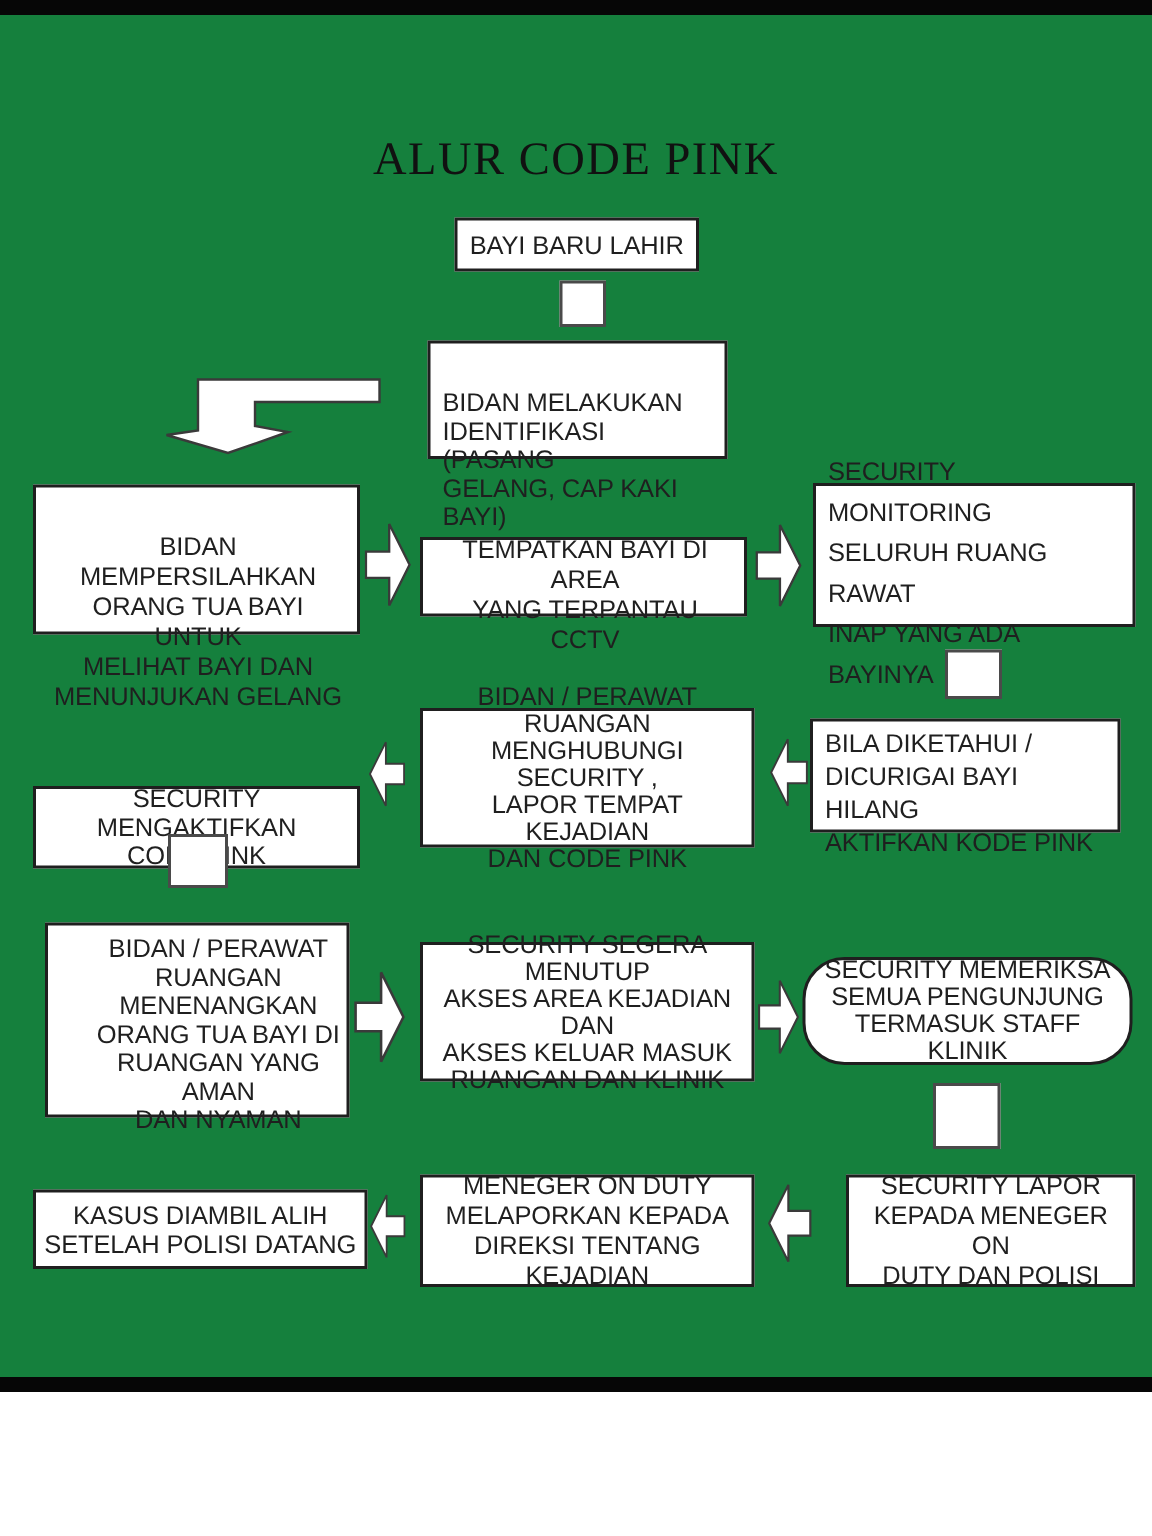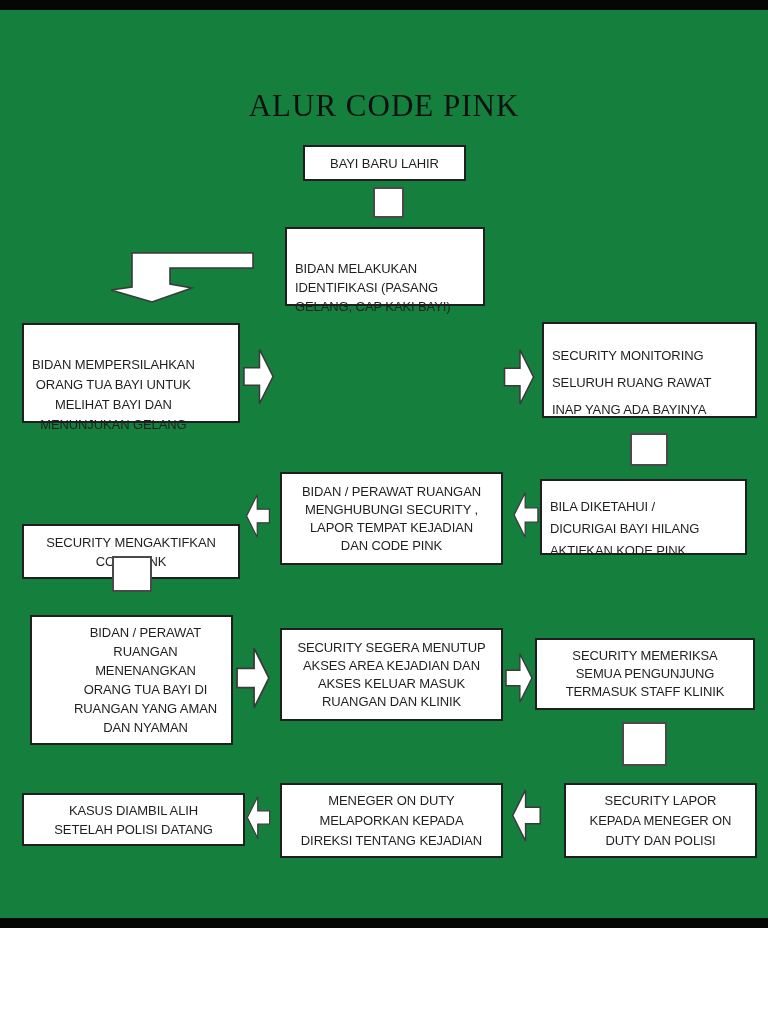--- a/index.html
+++ b/index.html
@@ -6,21 +6,21 @@
   .page{position:relative;width:768px;height:928px;background:#15803d;overflow:hidden;
         font-family:"Liberation Sans",sans-serif;color:#1f1f1f;}
   .bar{position:absolute;left:0;width:768px;background:#060606;}
   .bar.top{top:0;height:10px;}
   .bar.bottom{bottom:0;height:10px;}
   .title{position:absolute;top:88px;left:0;width:768px;text-align:center;
          font-family:"Liberation Serif",serif;font-size:31px;font-weight:400;
          letter-spacing:1px;color:#111;}
   .node{position:absolute;border:2px solid #1f1f1f;background:#fff;
         display:flex;align-items:center;justify-content:center;box-sizing:border-box;}
-  .node-text{font-size:13px;line-height:19px;white-space:pre-line;letter-spacing:-0.1px;}
+  .node-text{font-size:17px;line-height:19px;white-space:pre-line;letter-spacing:-0.1px;}
   .txt-left{justify-content:flex-start;}
   .txt-left .node-text{text-align:left;padding:4px 6px 4px 8px;margin-top:24px;}
   .txt-center .node-text{text-align:center;padding:2px 4px;}
   .v-top{align-items:flex-start;}
   .v-top .node-text{padding-top:6px;}
   .lh20 .node-text{line-height:20px;text-align:center;}
   .lh21 .node-text{line-height:18px;}
   .lh22 .node-text{line-height:22px;}
   .lh27 .node-text{line-height:27px;}
   .sq{position:absolute;border:2px solid #4a4a4a;background:#fff;box-sizing:border-box;}
@@ -47,20 +47,24 @@
 GELANG, CAP KAKI BAYI)</div>
   </div>
 
   <div class="node txt-left v-top lh20" style="left:22px;top:323px;width:218px;height:100px;">
     <div class="node-text">BIDAN MEMPERSILAHKAN
 ORANG TUA BAYI UNTUK
 MELIHAT BAYI DAN
 MENUNJUKAN GELANG</div>
   </div>
 
+  <div class="node txt-left lh20" style="left:280px;top:358px;width:218px;height:53px;">
+    <div class="node-text">TEMPATKAN BAYI DI AREA
+YANG TERPANTAU CCTV</div>
+  </div>
 
   <div class="node txt-left lh27" style="left:542px;top:322px;width:215px;height:96px;">
     <div class="node-text">SECURITY MONITORING
 SELURUH RUANG RAWAT
 INAP YANG ADA BAYINYA</div>
   </div>
 
   <div class="node txt-left lh22" style="left:540px;top:479px;width:207px;height:76px;">
     <div class="node-text">BILA DIKETAHUI /
 DICURIGAI BAYI HILANG
@@ -87,21 +91,21 @@
 DAN NYAMAN</div>
   </div>
 
   <div class="node txt-center lh21" style="left:280px;top:628px;width:223px;height:93px;">
     <div class="node-text">SECURITY SEGERA MENUTUP
 AKSES AREA KEJADIAN DAN
 AKSES KELUAR MASUK
 RUANGAN DAN KLINIK</div>
   </div>
 
-  <div class="node txt-center lh21" style="left:535px;top:638px;width:220px;height:72px;">
+  <div class="node txt-center lh21" style="left:535px;top:638px;width:220px;height:72px;border-radius:28px;">
     <div class="node-text">SECURITY MEMERIKSA
 SEMUA PENGUNJUNG
 TERMASUK STAFF KLINIK</div>
   </div>
 
   <div class="node txt-center lh20" style="left:552px;top:783px;width:193px;height:75px;margin-left:12px;">
     <div class="node-text">SECURITY LAPOR
 KEPADA MENEGER ON
 DUTY DAN POLISI</div>
   </div>

